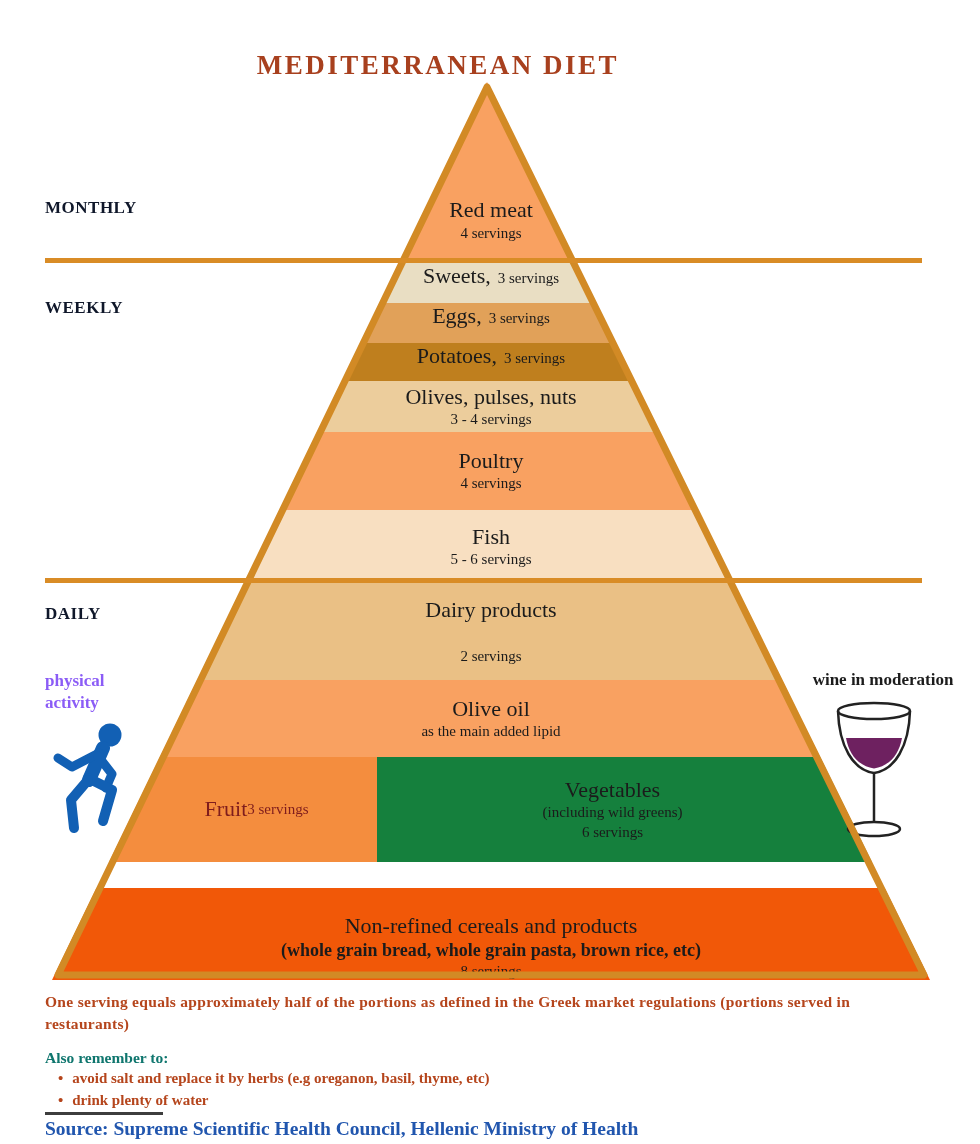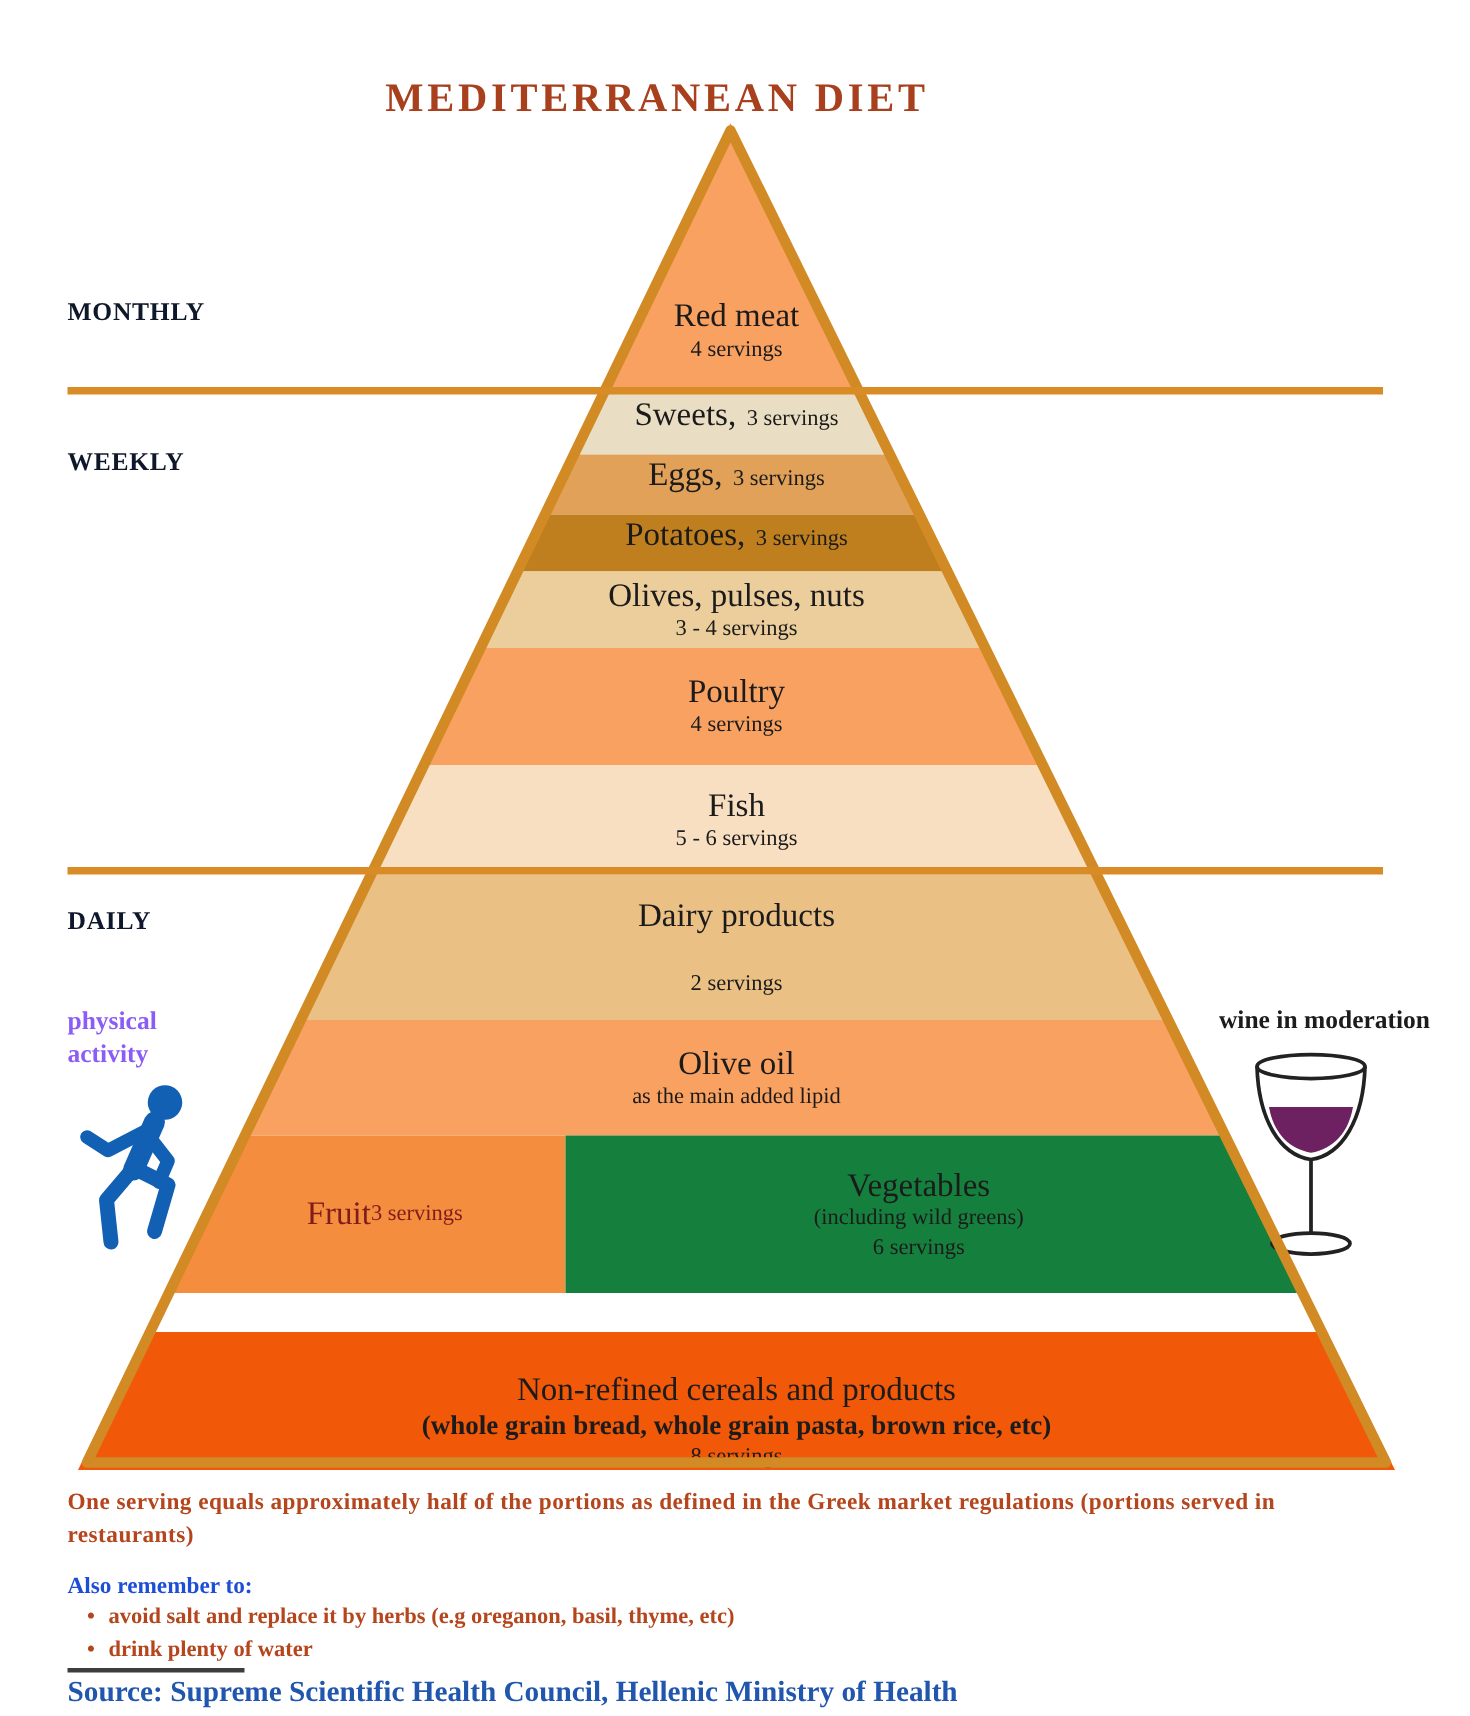--- a/index.html
+++ b/index.html
@@ -161,19 +161,19 @@
 
 <svg class="abs glass-svg" width="86" height="142" viewBox="0 0 86 142">
   <path d="M15,38 C18,55 28,66 43,68.5 C58,66 68,55 71,38 Z" stroke="none" fill="#6E2160"></path>
   <path d="M7,11 C8,46 22,70 43,73 C64,70 78,46 79,11" fill="none" stroke="#222222" stroke-width="2.5"></path>
   <ellipse cx="43" cy="11" rx="36" ry="8" fill="none" stroke="#222222" stroke-width="2.5"></ellipse>
   <line x1="43" y1="73" x2="43" y2="122" stroke="#222222" stroke-width="2.5"></line>
   <ellipse cx="43" cy="129" rx="26" ry="7" fill="none" stroke="#222222" stroke-width="2.5"></ellipse>
 </svg>
 
 <div class="abs note" style="color: rgb(181, 69, 28);">One serving equals approximately half of the portions as defined in the Greek market regulations (portions served in restaurants)</div>
-<div class="abs remember" style="color: #1d4ed8;">Also remember to:</div>
+<div class="abs remember" style="color: #0f766e;">Also remember to:</div>
 <ul class="abs bullets">
   <li style="color: rgb(181, 69, 28);">avoid salt and replace it by herbs (e.g oreganon, basil, thyme, etc)</li>
   <li style="color: rgb(181, 69, 28);">drink plenty of water</li>
 </ul>
 <div class="abs rule"></div>
 <div class="abs source" style="color: rgb(33, 86, 174);">Source: Supreme Scientific Health Council, Hellenic Ministry of Health</div>
 
 </body></html>

